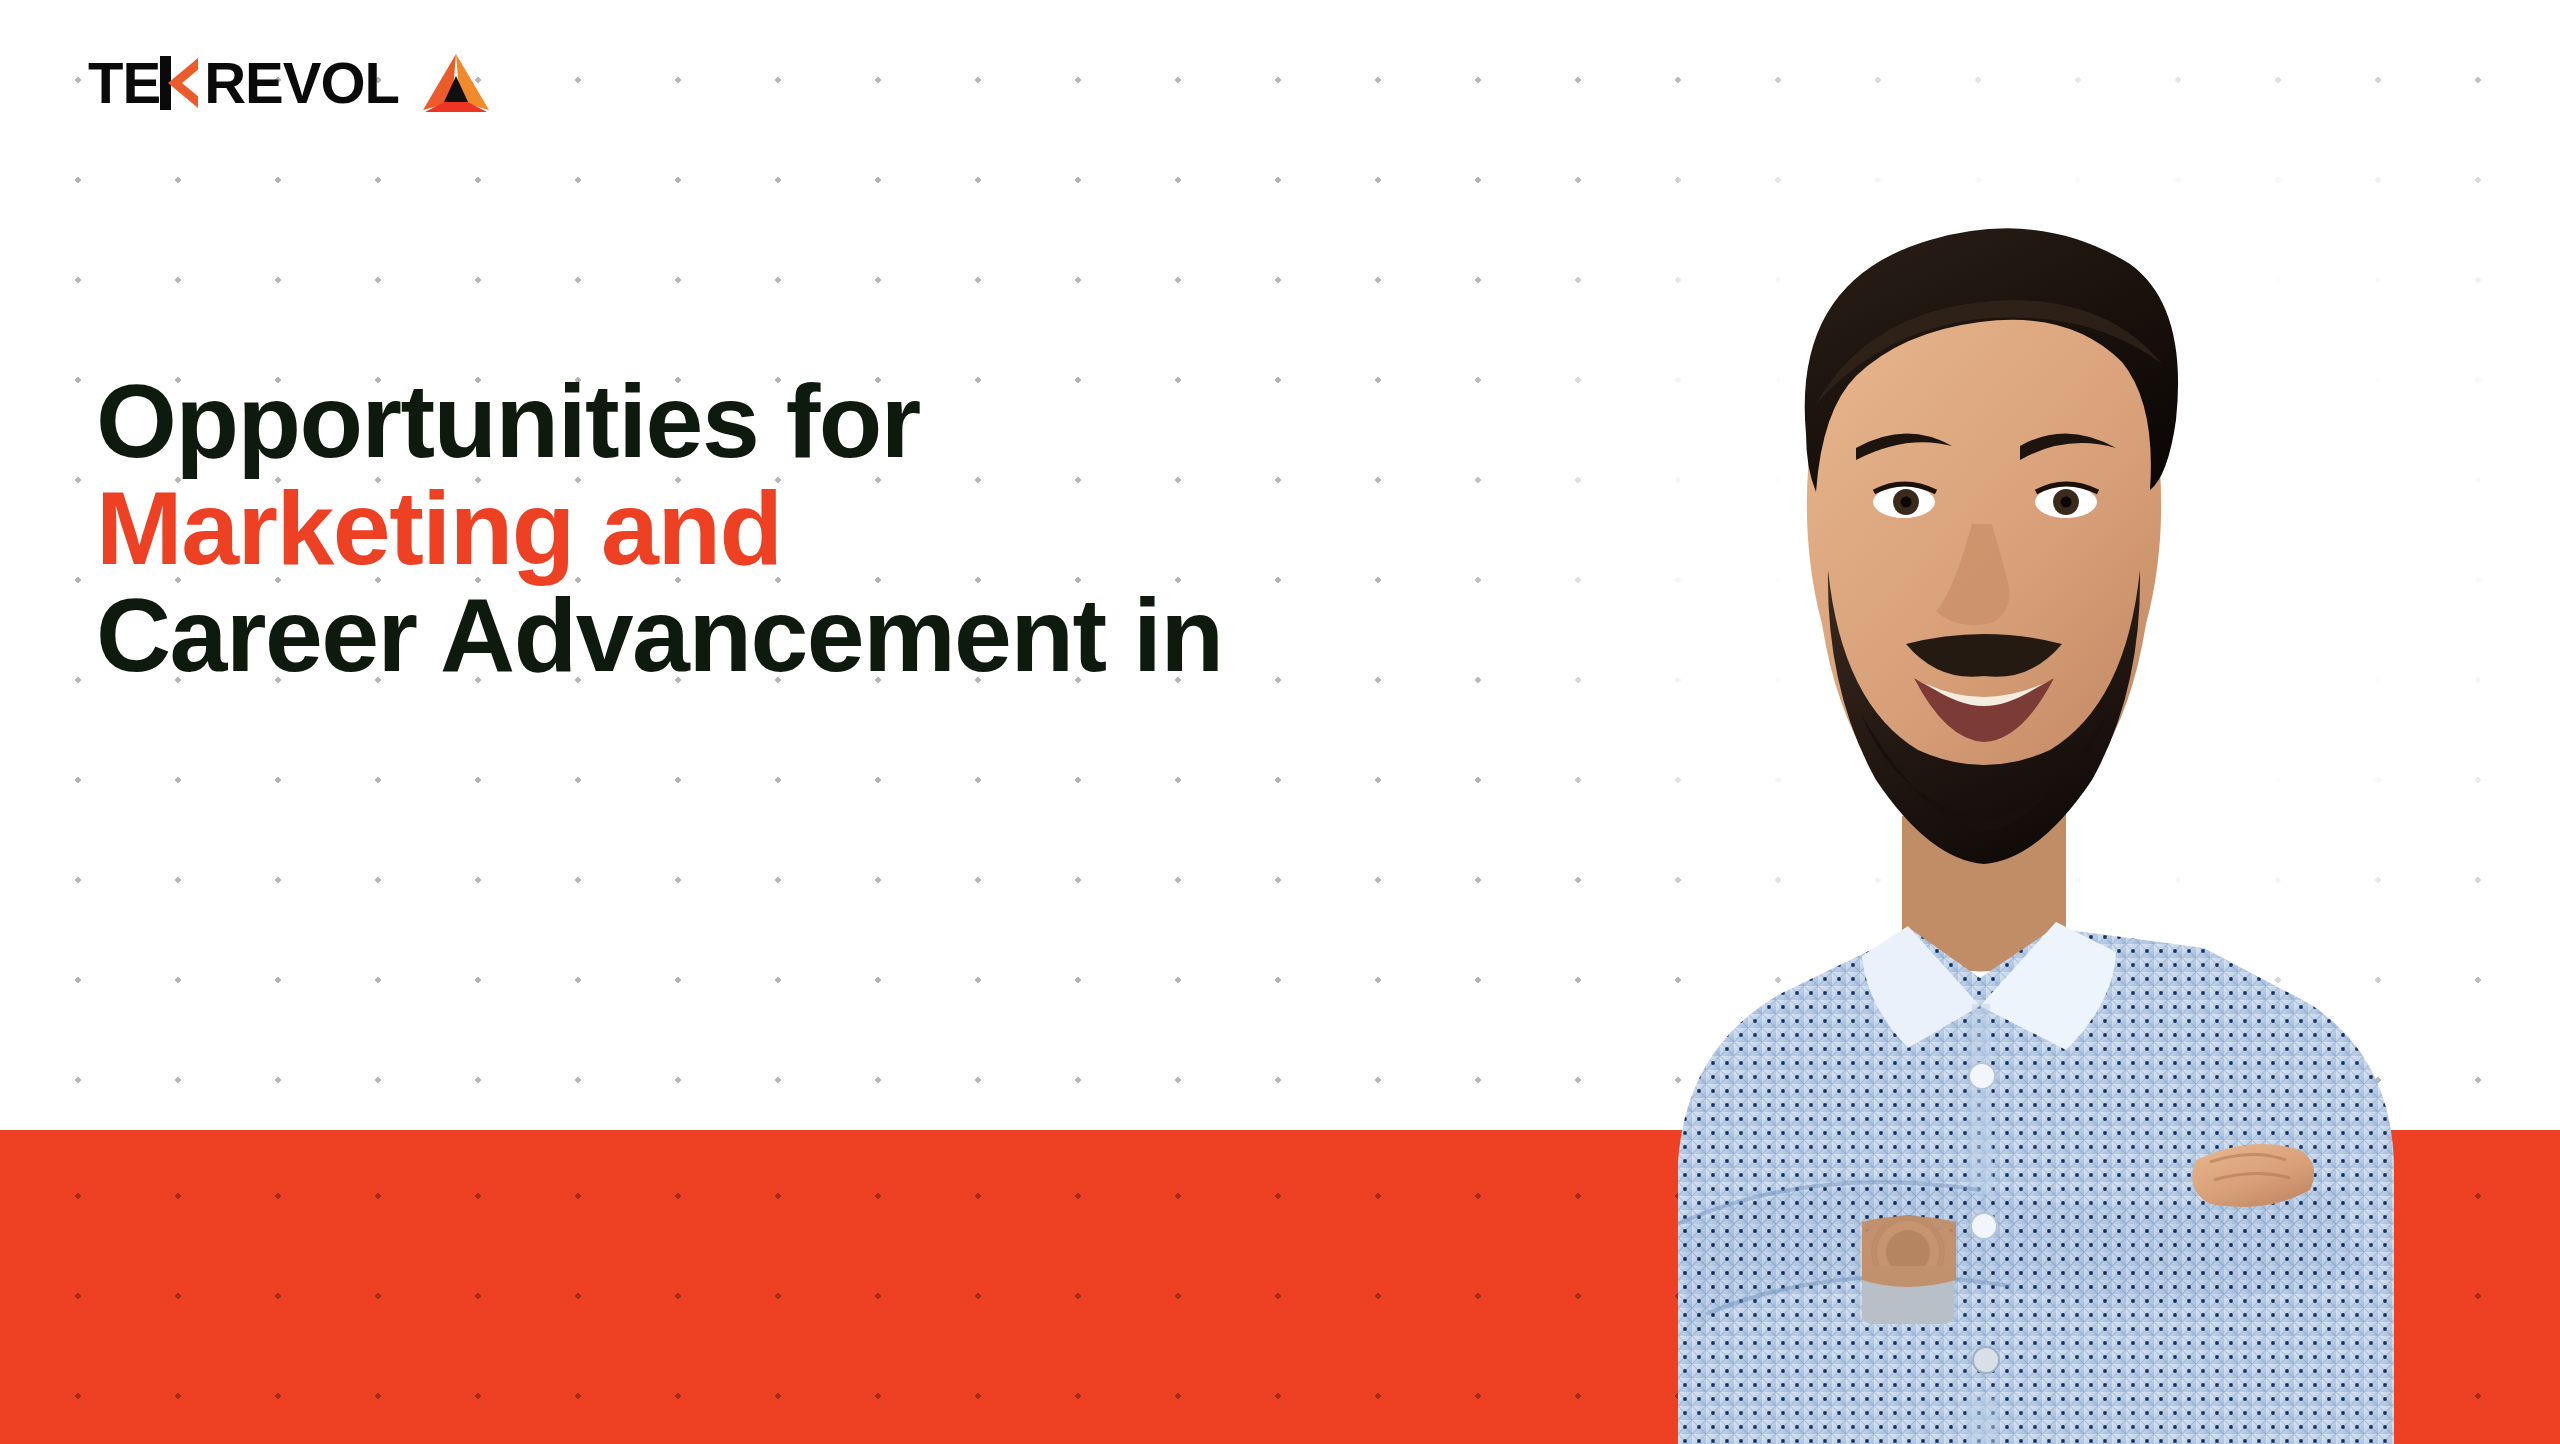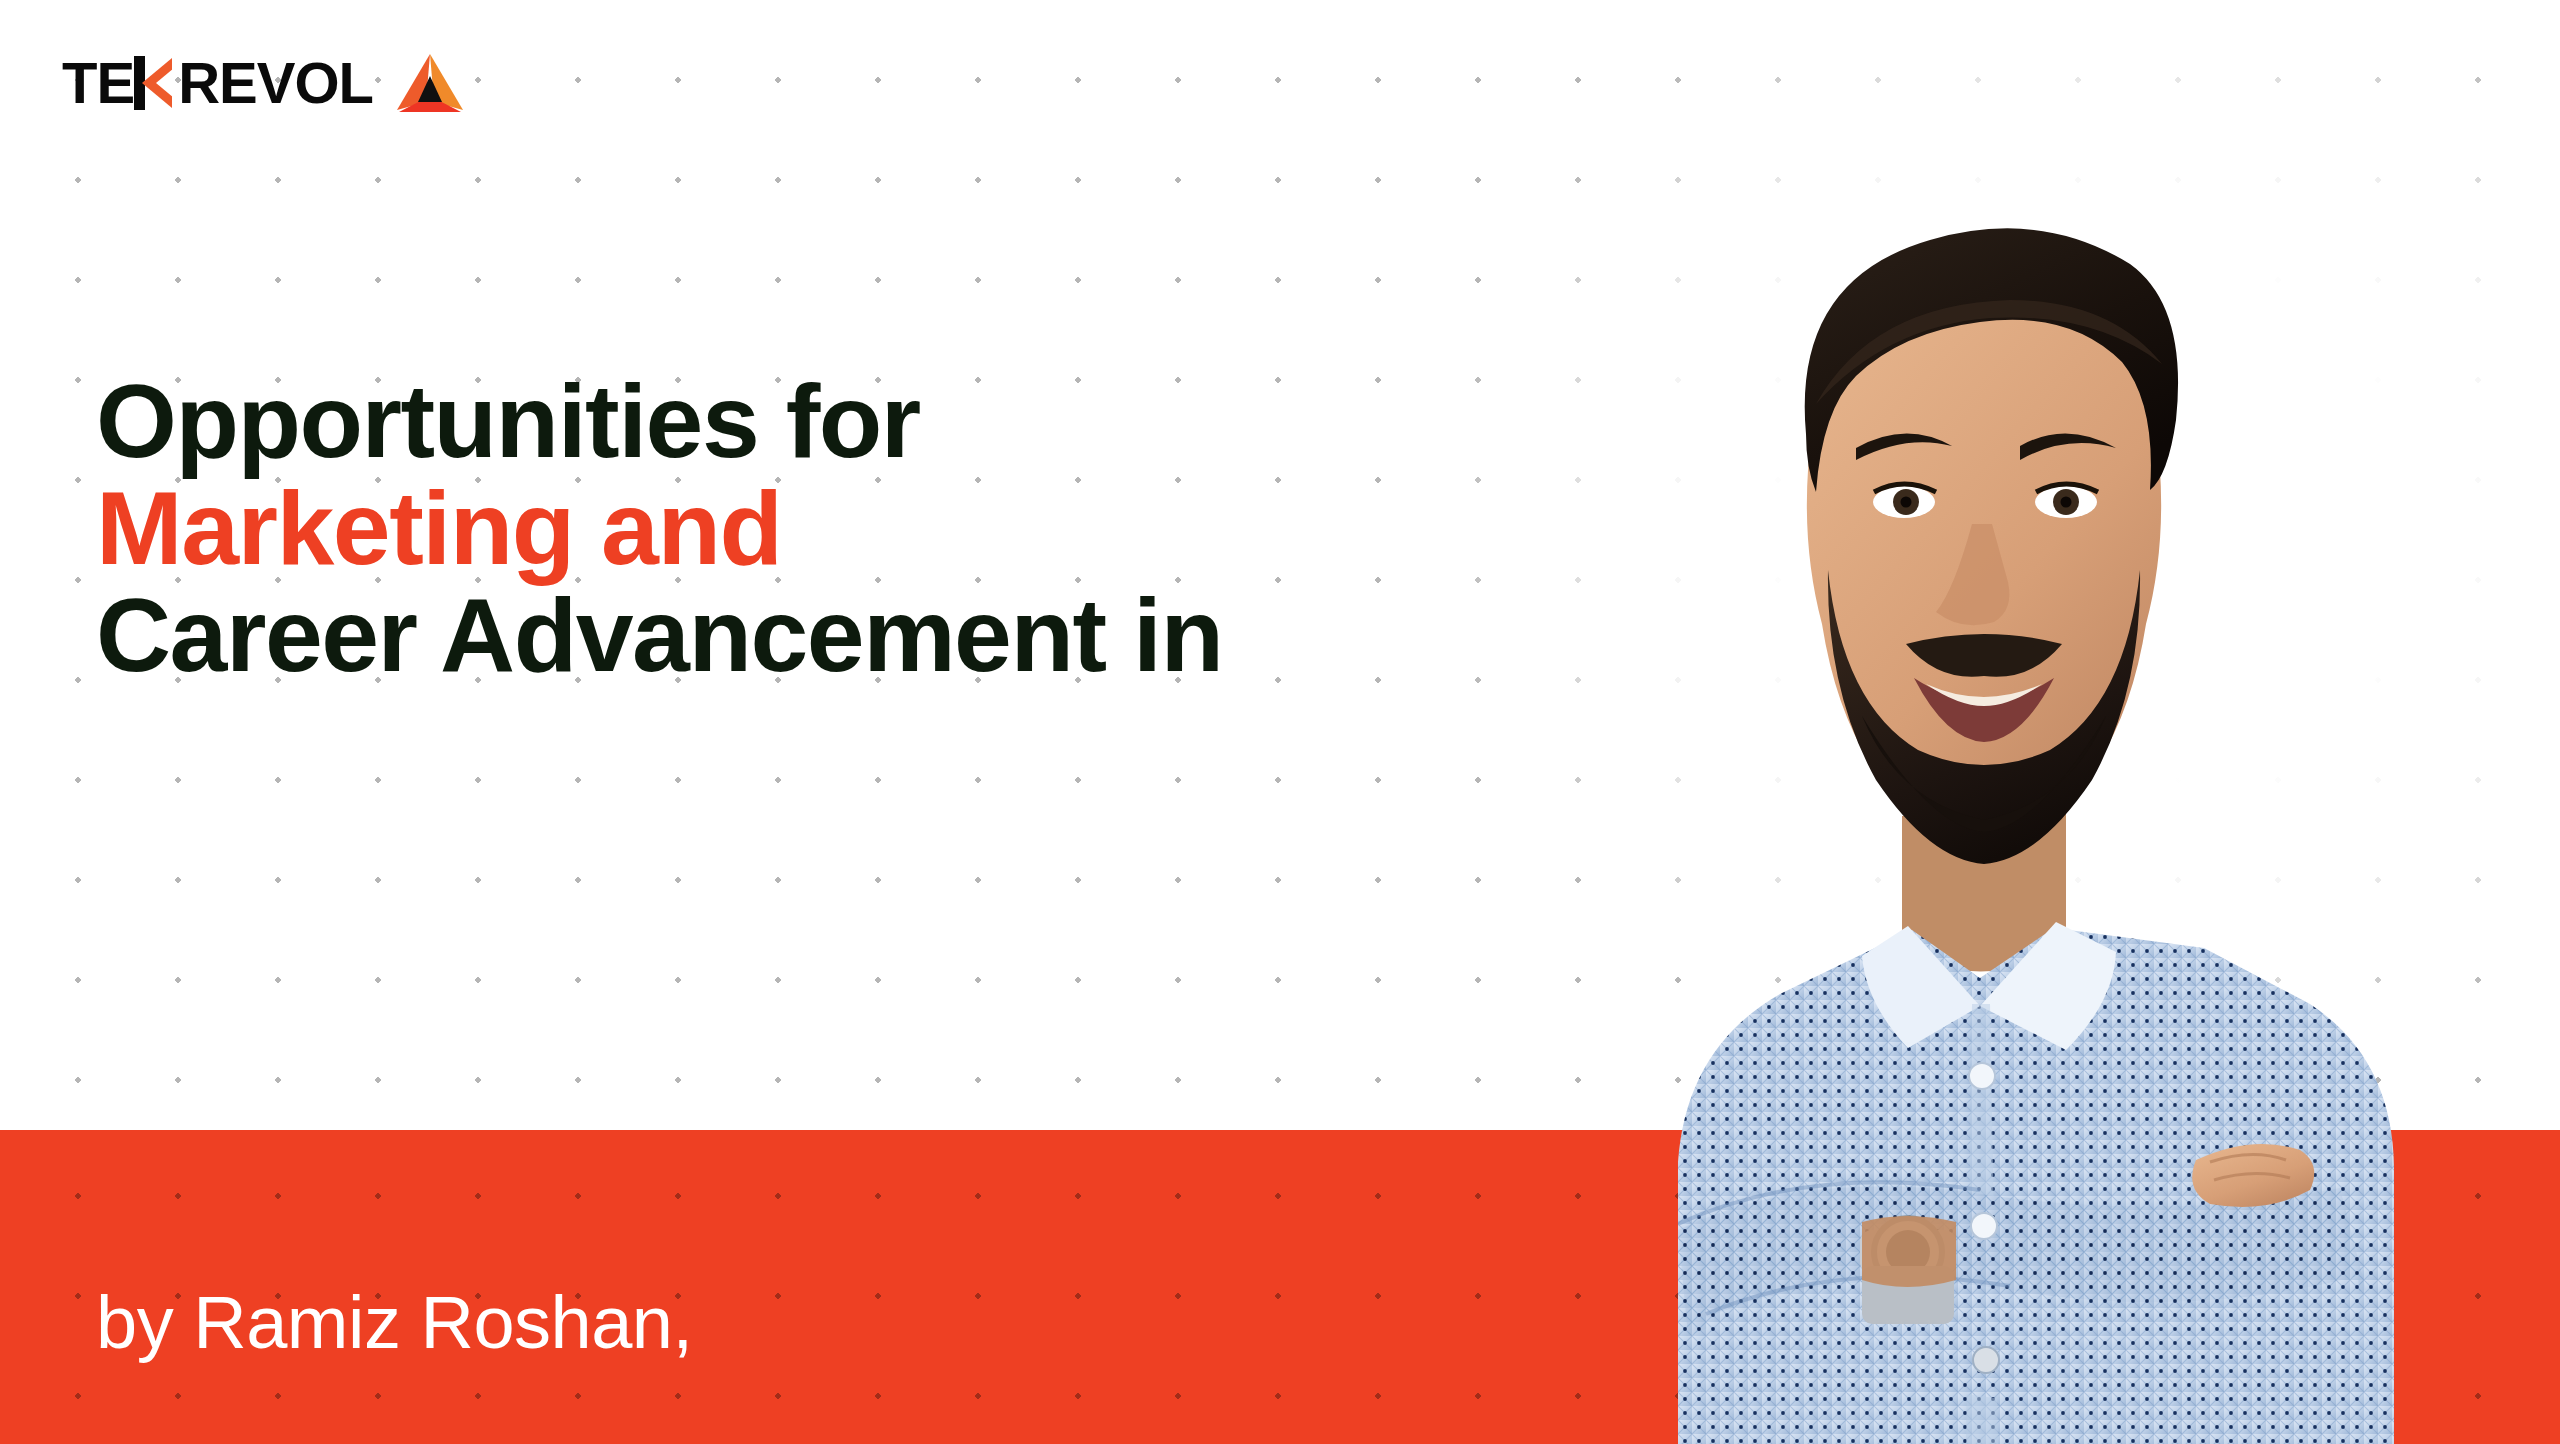--- a/index.html
+++ b/index.html
@@ -43,21 +43,21 @@
   #red-band-dots {
     position:absolute; inset:0;
     background-image:radial-gradient(circle, rgba(40,10,5,.38) 2.6px, transparent 2.7px);
     background-size:100px 100px;
     background-position:28px 16px;
     pointer-events:none;
   }
 
   
   #logo {
-    position:absolute; left:62px; top:52px;
+    position:absolute; left:88px; top:52px;
     display:flex; align-items:center; gap:14px;
     z-index:20;
   }
   .logo-word {
     display:flex; align-items:center;
     font-family:"Liberation Sans", sans-serif;
     font-weight:700;
     font-size:58px;
     letter-spacing:-1px;
     color:#0A0A0A;
@@ -270,16 +270,15 @@
     </div>
   </div>
 
   <div id="headline">
     <span class="hl-line">Opportunities for</span>
     <span class="hl-line accent">Marketing and</span>
     <span class="hl-line">Career Advancement in</span>
   </div>
 
   <div id="byline">
-    <span class="by-line">by Ramiz Roshan,</span>
   </div>
 
 </div>
 
 </body></html>

